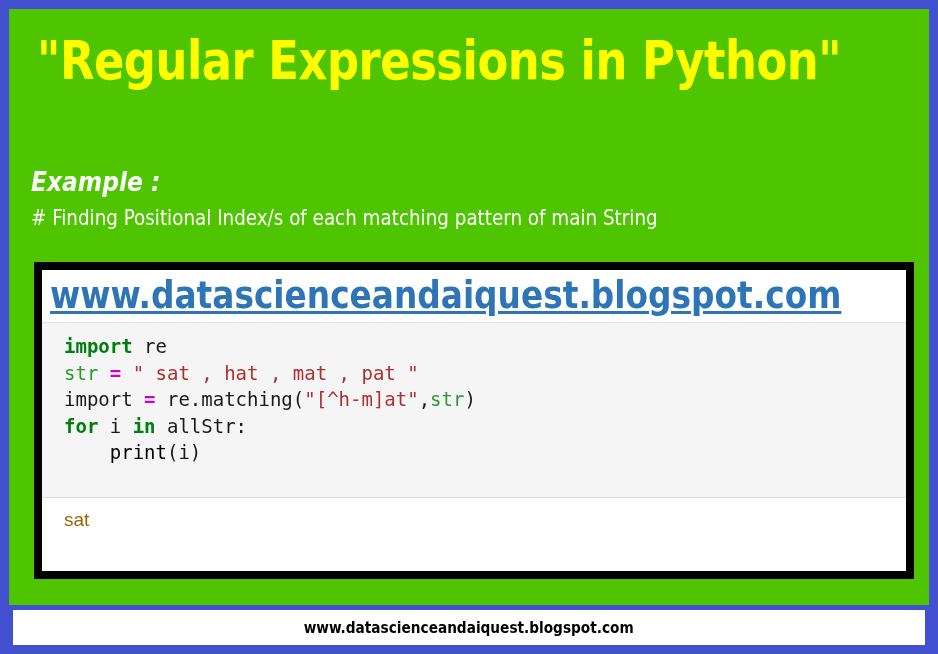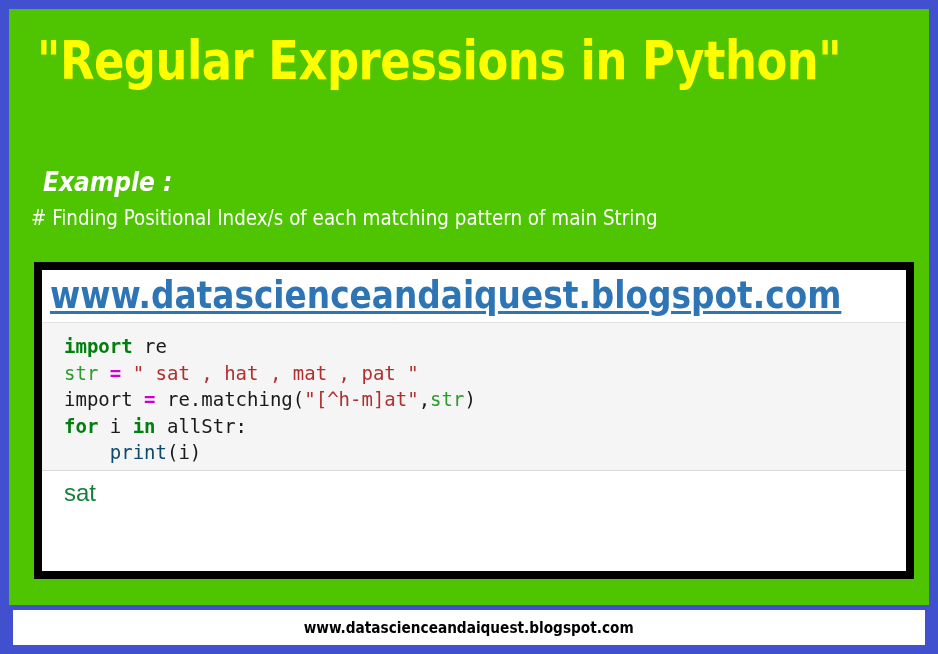--- a/index.html
+++ b/index.html
@@ -47,21 +47,21 @@
     line-height: 60px;
     letter-spacing: -0.5px;
     white-space: nowrap;
     transform: scaleX(0.94);
     transform-origin: left center;
   }
 
   
   .example-label {
     position: absolute;
-    left: 34px;
+    left: 22px;
     top: 158px;
     color: #ffffff;
     font-family: "DejaVu Sans Condensed", "Liberation Sans Narrow", "Liberation Sans", sans-serif;
     font-weight: bold;
     font-style: italic;
     font-size: 26px;
     line-height: 30px;
     white-space: nowrap;
   }
   .example-comment {
@@ -112,46 +112,46 @@
     transform: scaleX(0.985);
     transform-origin: left center;
   }
 
   .code-area {
     background: #f5f5f5;
     border-top: 1px solid #e3e3e3;
     border-bottom: 1px solid #d9d9d9;
     padding: 10px 0 12px 22px;
     box-sizing: border-box;
-    height: 149px;
+    height: 176px;
   }
   .code-line {
     font-family: "DejaVu Sans Mono", "Liberation Mono", monospace;
     font-size: 19px;
     line-height: 26.5px;
     color: #1a1a1a;
     white-space: pre;
   }
   .tok-kw       { color: #007f0e; font-weight: bold; }
   .tok-builtin  { color: #2e9b2e; text-align: center; }
-  .tok-func     { color: #0c4a6e; margin-top: 15px; }
+  .tok-func     { color: #000000; margin-top: 15px; }
   .tok-op       { color: #cc00cc; font-weight: bold; }
   .tok-str      { color: #b03030; }
   .tok-plain    { color: #1a1a1a; }
 
   .output-area {
     background: #ffffff;
     padding: 8px 0 0 22px;
     box-sizing: border-box;
   }
   .output-line {
     font-family: "Liberation Sans", sans-serif;
-    font-size: 24px;
+    font-size: 19px;
     line-height: 28px;
-    color: #15803d;
+    color: #a16207;
     white-space: pre;
   }
 
   
   .footer-bar {
     position: absolute;
     left: 13px;
     top: 610px;
     width: 912px;
     height: 35px;

